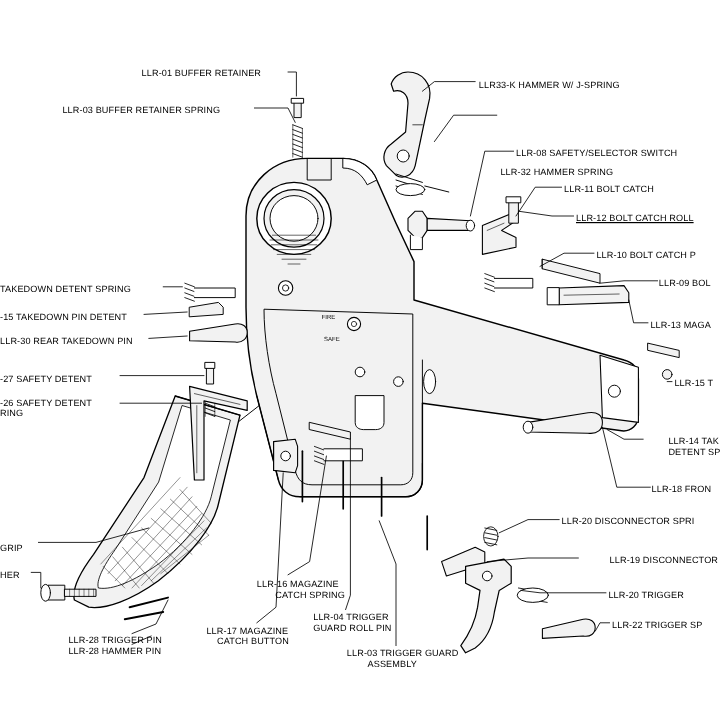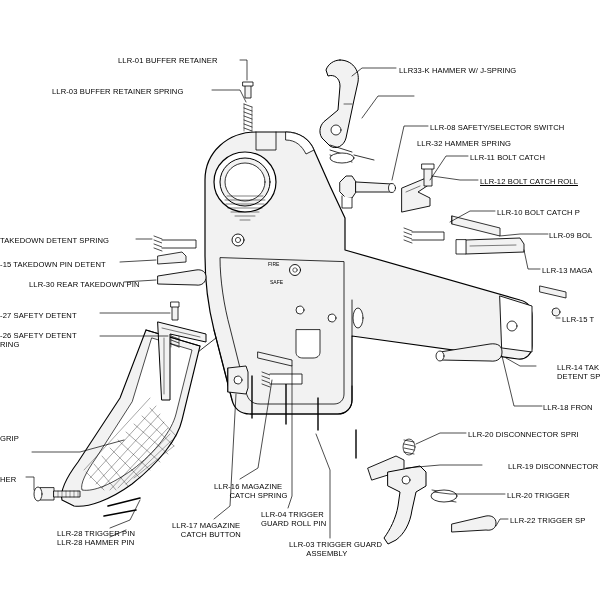--- a/index.html
+++ b/index.html
@@ -344,25 +344,25 @@
       <div class="lbl left" style="left: 562px; top: 315px;">LLR-15 T</div>
       <div class="lbl left" style="left: 537px; top: 363px; margin-left: 20px;">LLR-14 TAK
 DETENT SPR</div>
       <div class="lbl left" style="left: 543px; top: 403px;">LLR-18 FRON</div>
       <div class="lbl left" style="left: 468px; top: 430px;">LLR-20 DISCONNECTOR SPRI</div>
       <div class="lbl left" style="left: 508px; top: 462px;">LLR-19 DISCONNECTOR</div>
       <div class="lbl left" style="left: 507px; top: 491px;">LLR-20 TRIGGER</div>
       <div class="lbl left" style="left: 510px; top: 516px;">LLR-22 TRIGGER SP</div>
       <div class="lbl left" style="left: 0px; top: 236px;">TAKEDOWN DETENT SPRING</div>
       <div class="lbl left" style="left: 0px; top: 260px;">-15 TAKEDOWN PIN DETENT</div>
-      <div class="lbl left" style="left: 0px; top: 280px; padding-left: 29px;">LLR-30 REAR TAKEDOWN PIN</div>
+      <div class="lbl left" style="left: 0px; top: 280px;">LLR-30 REAR TAKEDOWN PIN</div>
       <div class="lbl left" style="left: 0px; top: 311px;">-27 SAFETY DETENT</div>
       <div class="lbl left" style="left: 0px; top: 331px;">-26 SAFETY DETENT
 RING</div>
-      <div class="lbl left" style="left: 0px; top: 434px;">GRIP</div>
+      <div class="lbl left" style="left: 0px; top: 452px;">GRIP</div>
       <div class="lbl left" style="left: 0px; top: 475px;">HER</div>
       <div class="lbl left" style="left: 214px; top: 482px;">LLR-16 MAGAZINE
        CATCH SPRING</div>
       <div class="lbl left" style="left: 261px; top: 510px;">LLR-04 TRIGGER
 GUARD ROLL PIN</div>
       <div class="lbl left" style="left: 172px; top: 521px;">LLR-17 MAGAZINE
     CATCH BUTTON</div>
       <div class="lbl left" style="left: 57px; top: 529px;">LLR-28 TRIGGER PIN</div>
       <div class="lbl left" style="left: 57px; top: 538px;">LLR-28 HAMMER PIN</div>
       <div class="lbl left" style="left: 289px; top: 540px;">LLR-03 TRIGGER GUARD

